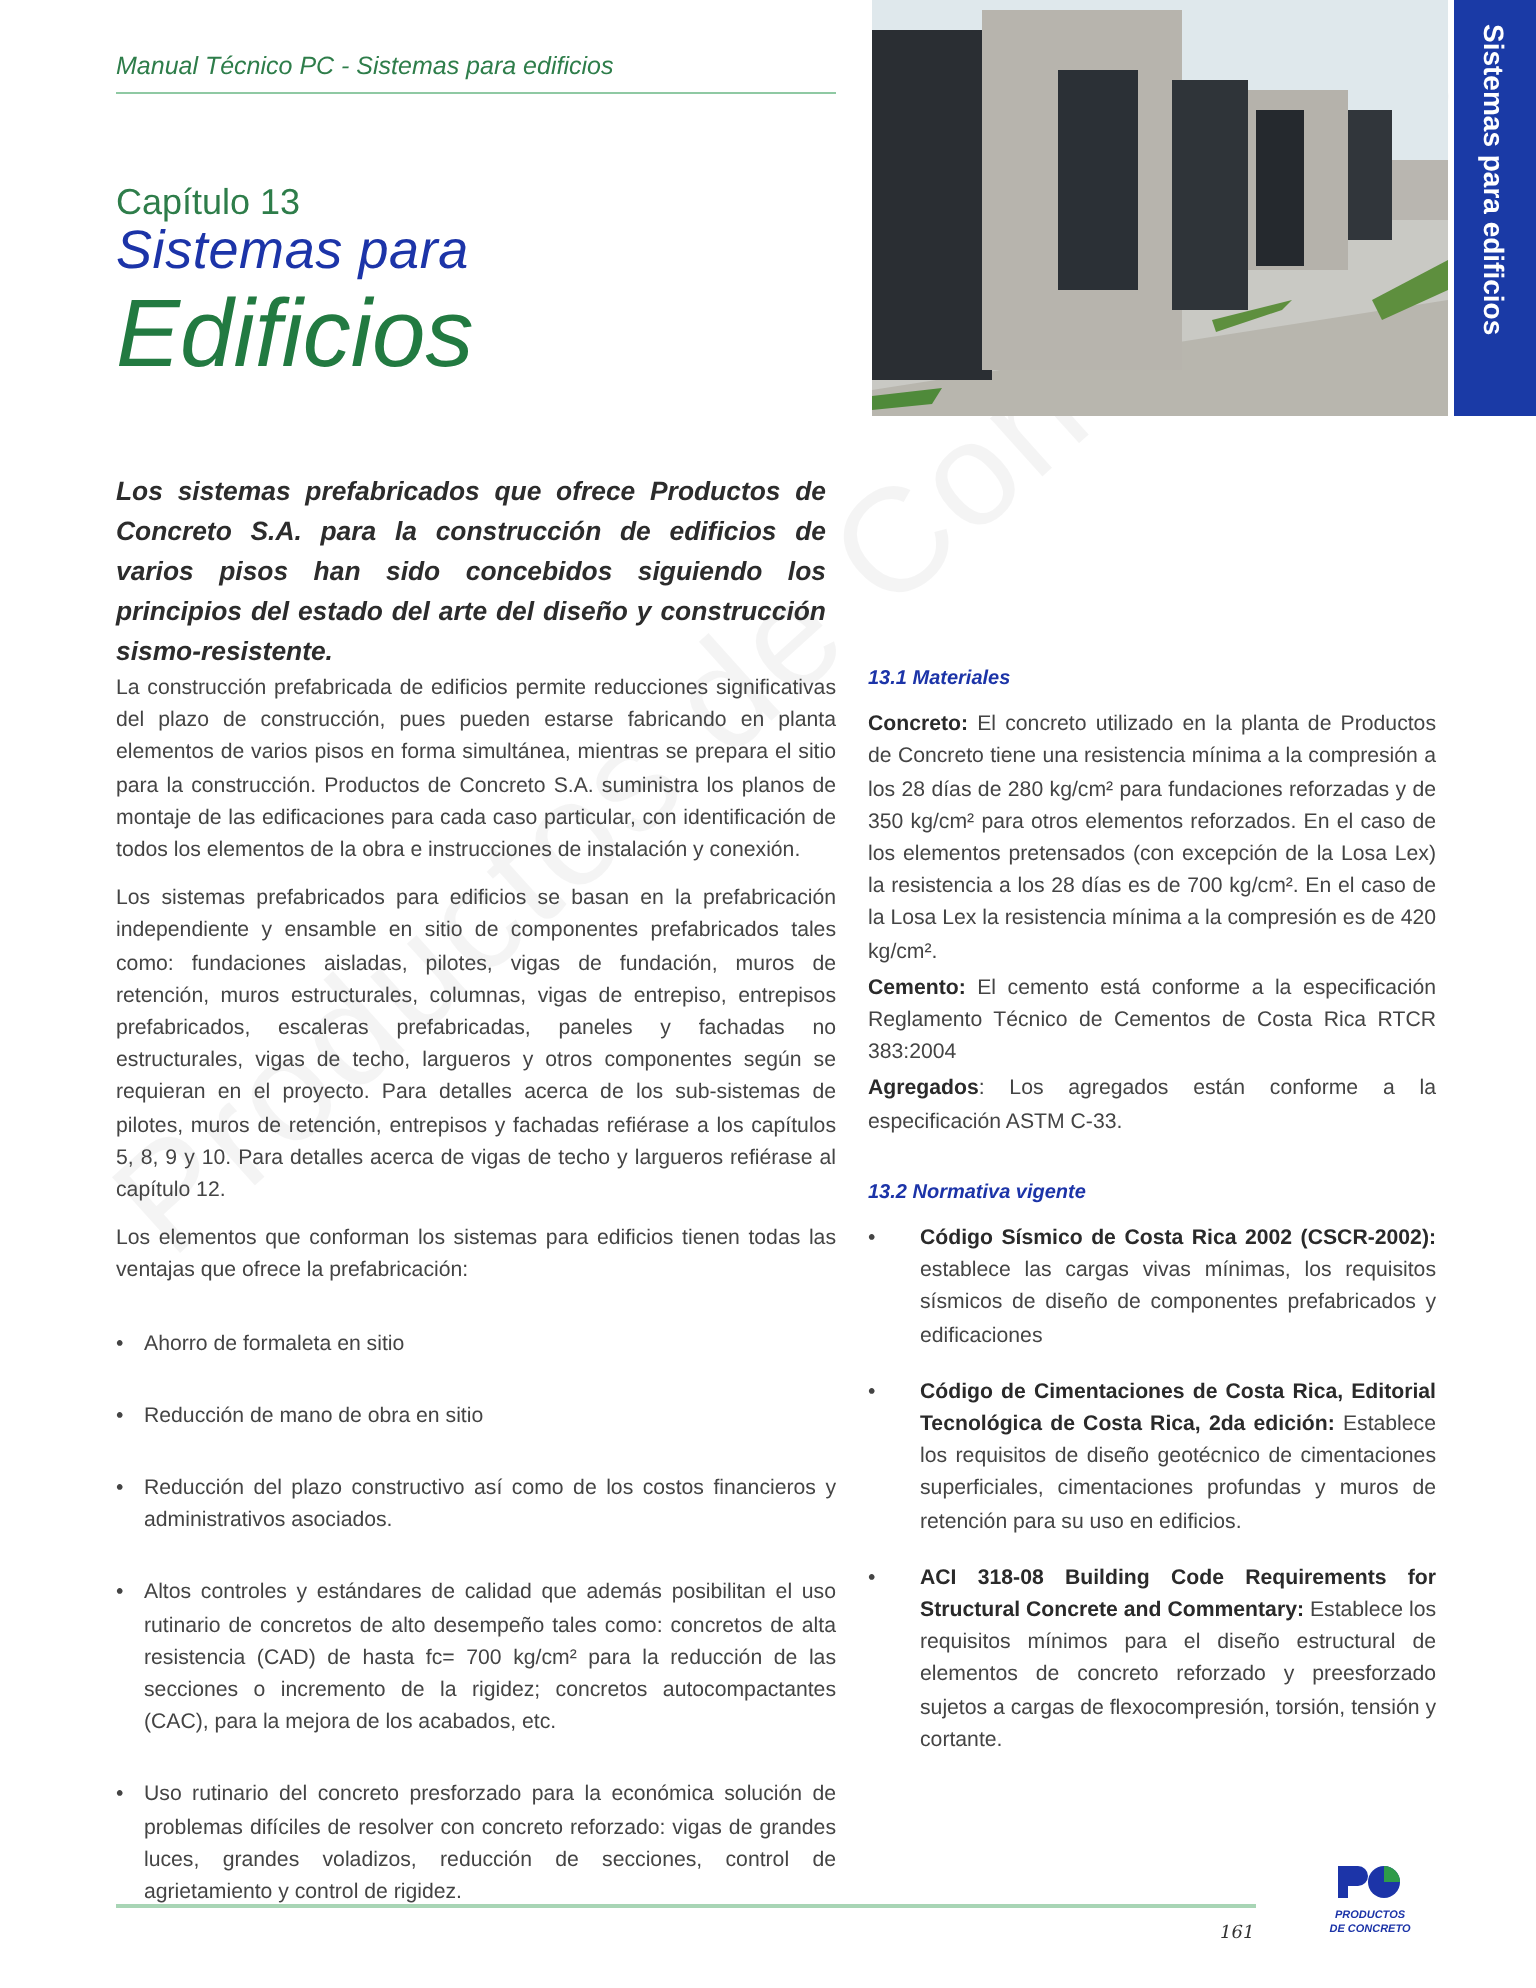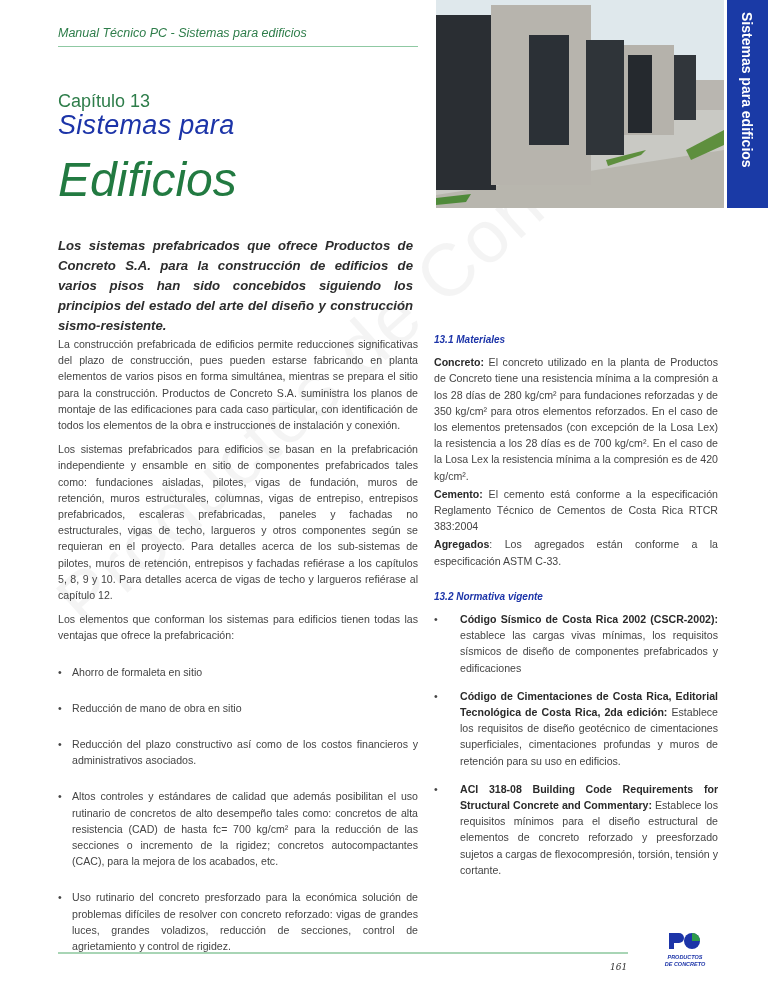--- a/index.html
+++ b/index.html
@@ -19,21 +19,21 @@
     }
     .chapter-label {
       position: absolute; left: 58px; top: 91px;
       font-size: 18px; color: #2e7d4a;
     }
     .title-line1 {
       position: absolute; left: 58px; top: 110px;
       font-style: italic; font-size: 27px; color: #1c34a8; letter-spacing: 0.3px;
     }
     .title-line2 {
-      position: absolute; left: 58px; top: 152px;
+      position: absolute; left: 58px; top: 140px;
       font-style: italic; font-size: 48px; color: #227a41;
     }
     .photo {
       position: absolute; left: 436px; top: 0; width: 288px; height: 208px;
       overflow: hidden; background: #dfe6ea;
     }
     .photo svg { display: block; }
     .side-tab {
       position: absolute; left: 727px; top: 0; width: 41px; height: 208px;
       background: #1a3aa6;

